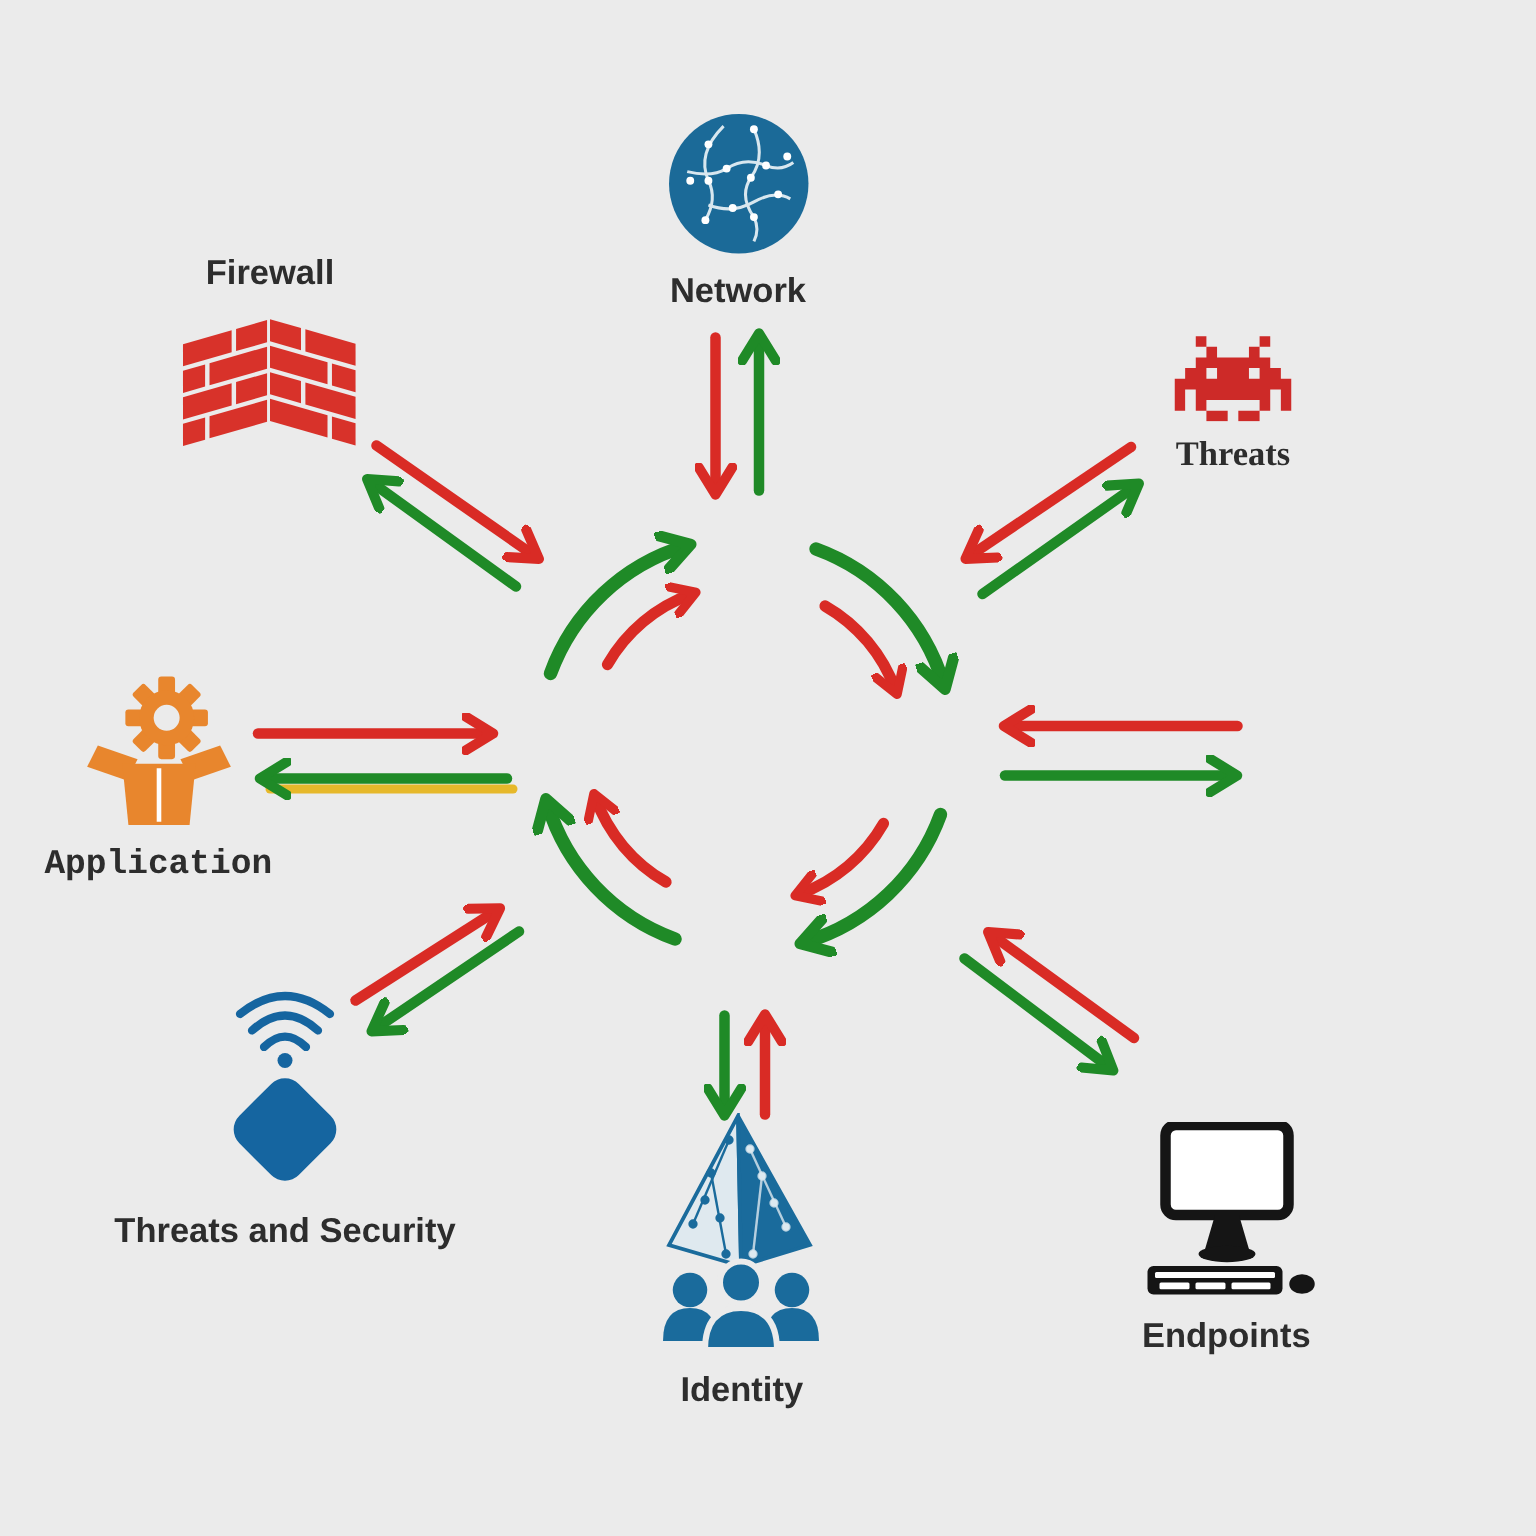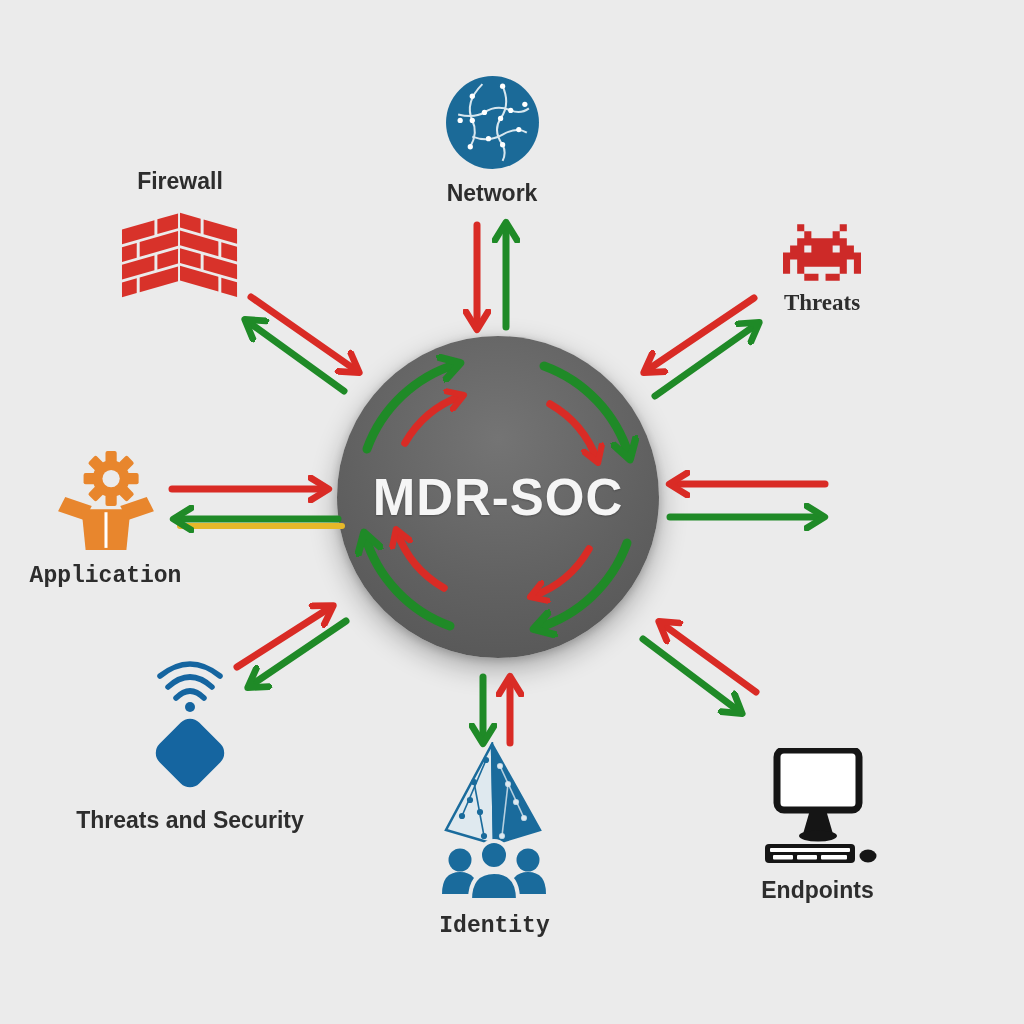--- a/index.html
+++ b/index.html
@@ -40,31 +40,28 @@
   .node .label-top{
     font-size:23px;font-weight:600;color:#2d2d2d;white-space:nowrap;
     margin-bottom:12px;
   }
   .n-network{left:417px;top:74px;width:150px;}
   .n-firewall{left:100px;top:168px;width:160px;}
   .n-threats{left:752px;top:224px;width:140px;font-family:Liberation Serif, serif;}
   .n-application{left:38px;top:448px;width:135px;font-family:Liberation Mono, monospace;}
   .n-workflow{left:824px;top:454px;width:185px;}
   .n-netsec{left:120px;top:652px;width:140px;}
-  .n-identity{left:427px;top:742px;width:135px;font-family:Liberation Mono, monospace;}
+  .n-identity{left:427px;top:742px;width:135px;}
   .n-endpoints{left:755px;top:700px;width:125px;margin-top:48px;}
 </style>
 </head>
 <body>
 
 <div class="canvas">
 
-  <div class="hub">
-    <span class="hub-label">MDR-SOC</span>
-  </div>
 
   <svg class="layer" viewBox="0 0 1024 1024">
     <defs>
       <marker id="mhr" viewBox="0 0 10 10" refX="6.5" refY="5" markerWidth="4" markerHeight="4" orient="auto">
         <path d="M1,1 L7.5,5 L1,9" fill="none" stroke="#d92b25" stroke-width="2.4" stroke-linecap="round" stroke-linejoin="round"></path>
       </marker>
       <marker id="mhg" viewBox="0 0 10 10" refX="6.5" refY="5" markerWidth="4" markerHeight="4" orient="auto">
         <path d="M1,1 L7.5,5 L1,9" fill="none" stroke="#1f8a27" stroke-width="2.4" stroke-linecap="round" stroke-linejoin="round"></path>
       </marker>
       <marker id="mar" viewBox="0 0 10 10" refX="6.2" refY="5" markerWidth="3.2" markerHeight="3.2" orient="auto">

